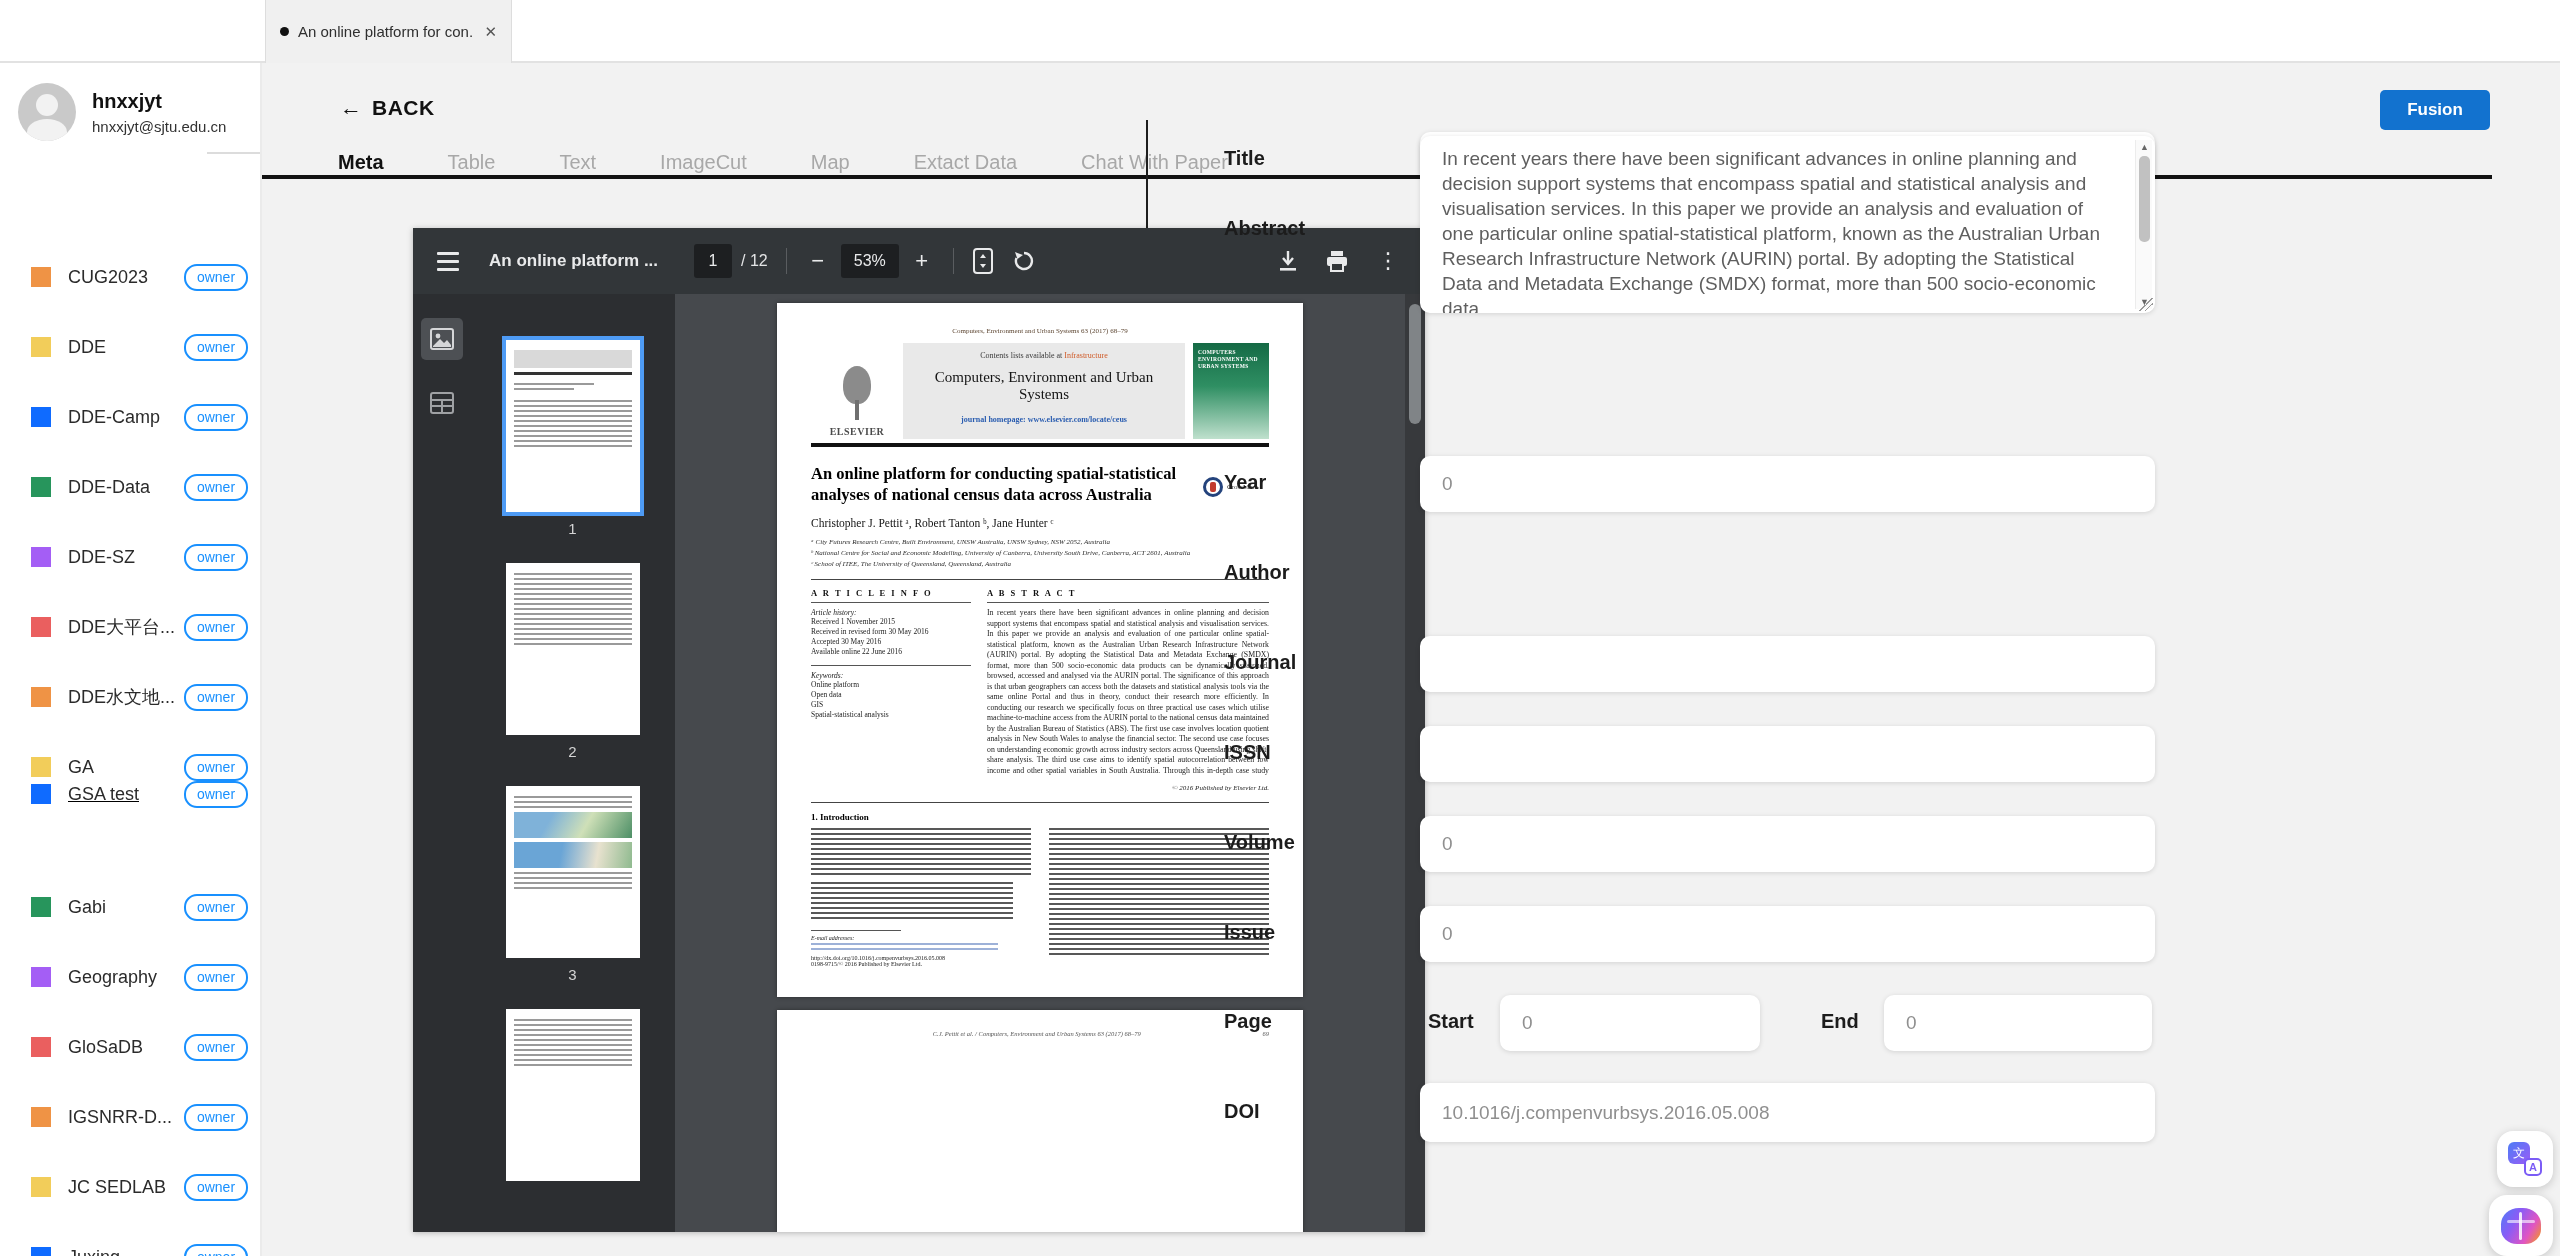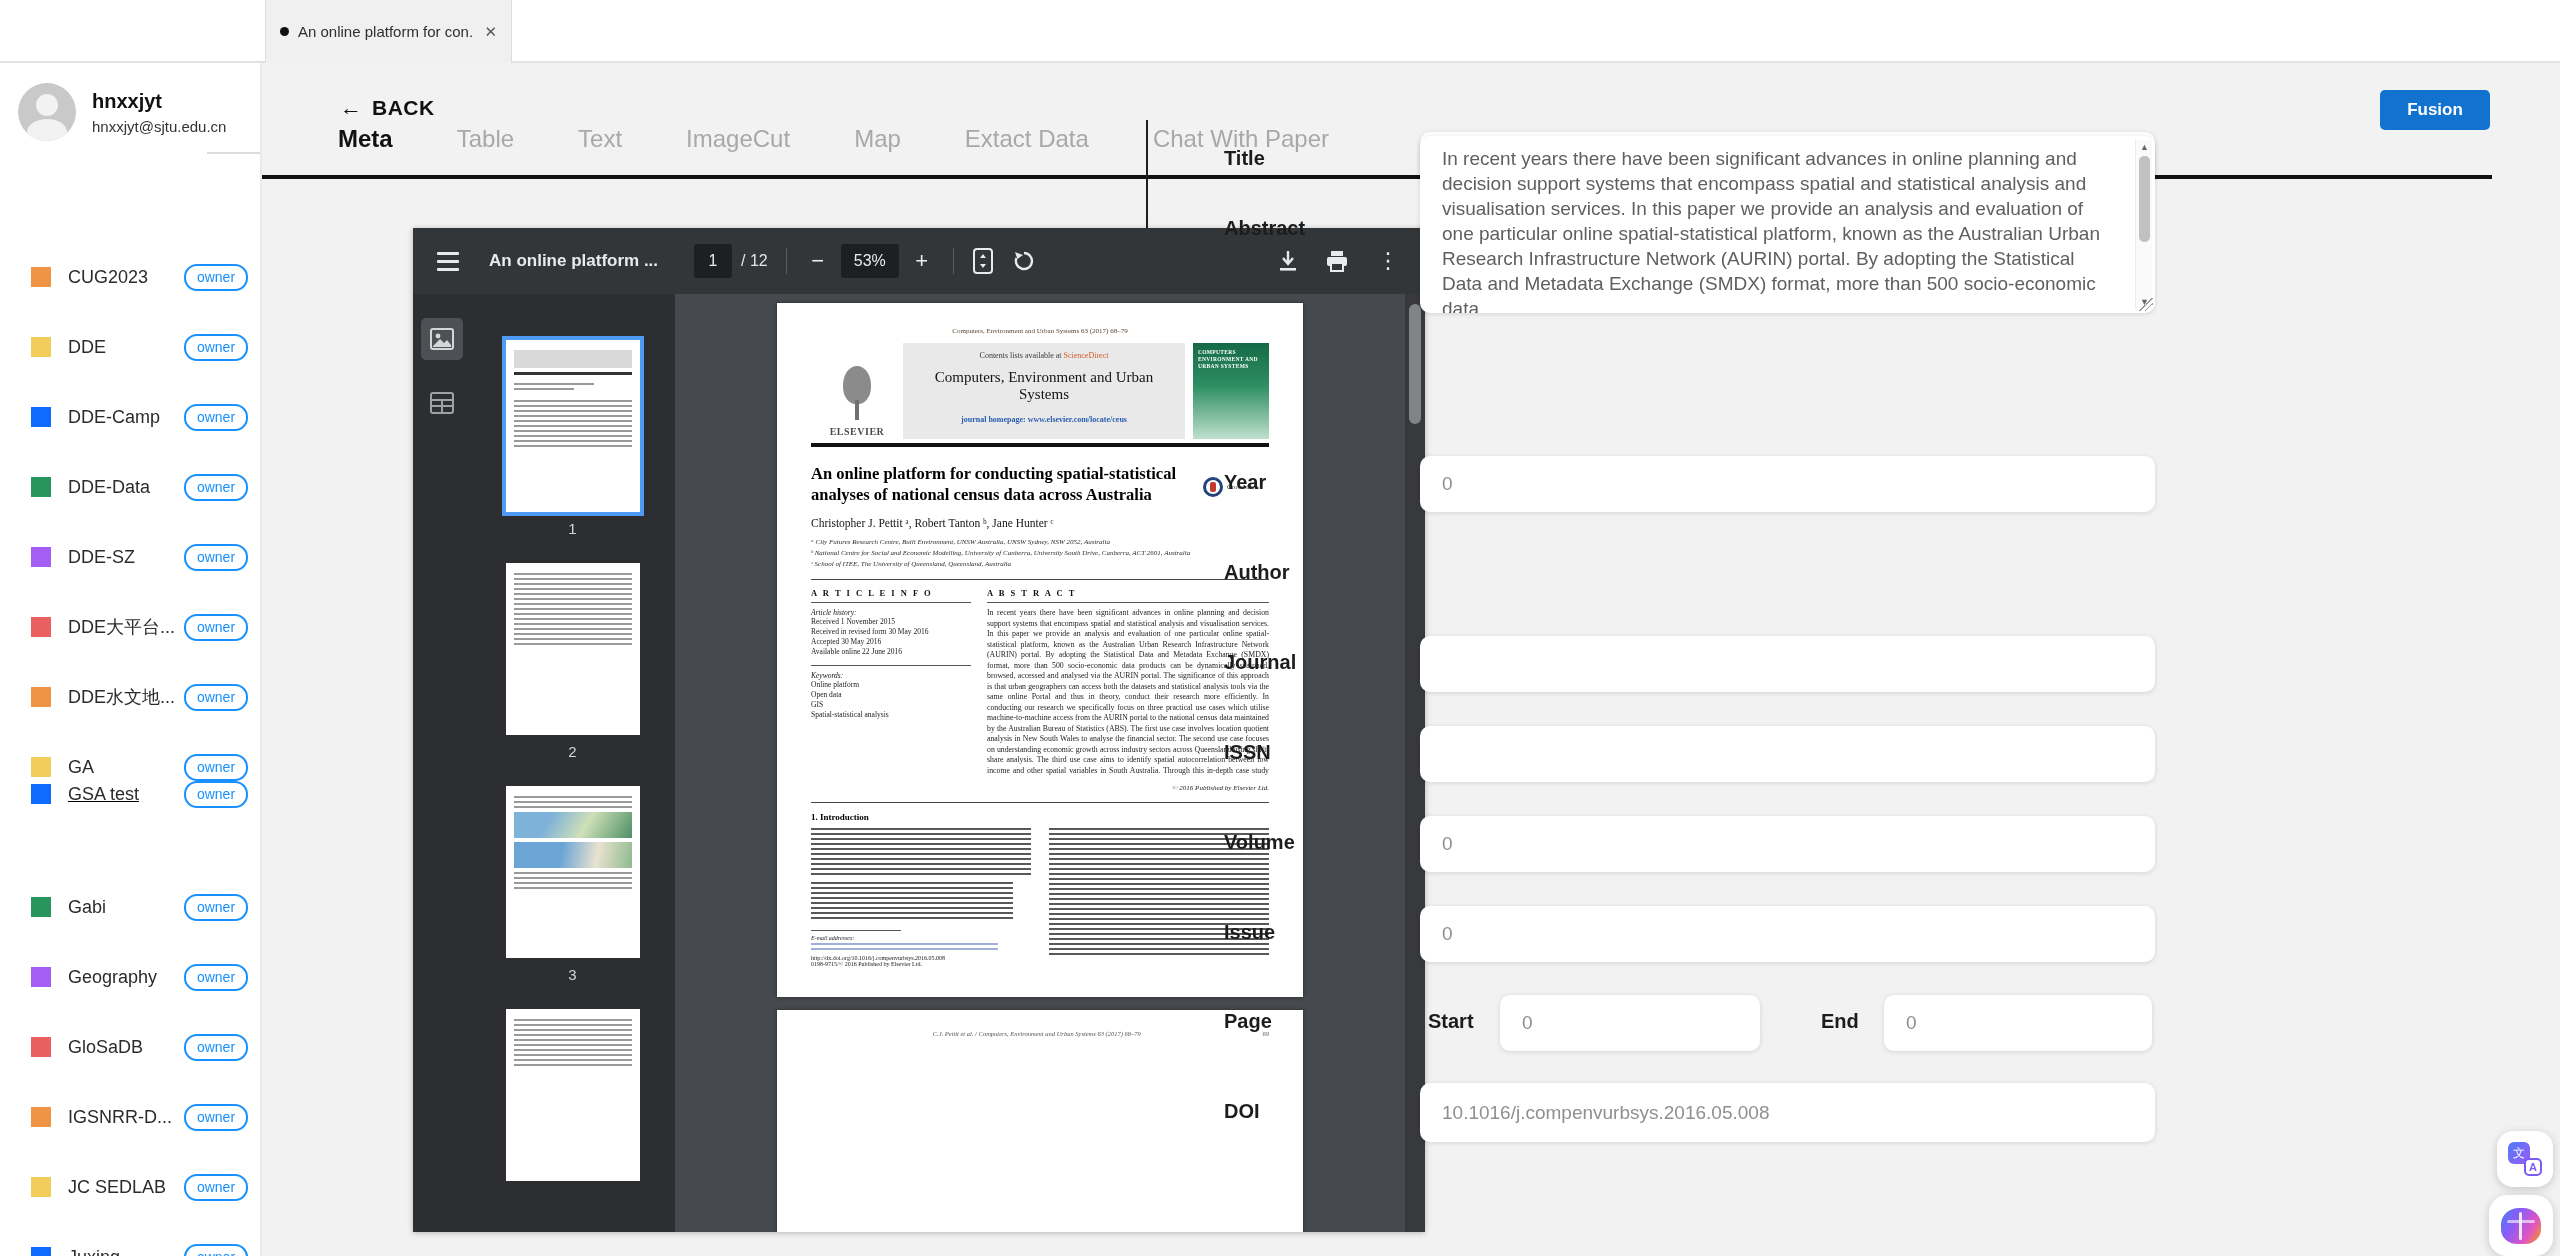--- a/index.html
+++ b/index.html
@@ -35,21 +35,21 @@
 
   
   .content { position:absolute; left:262px; top:63px; width:2298px; height:1193px; background:#f2f2f2; }
   .back-btn { position:absolute; left:78px; top:32px; display:flex; gap:10px; align-items:center; cursor:pointer; }
   .back-btn .ar { font-size:22px; color:#111; font-weight:bold; }
   .back-btn .bl { font-size:21px; font-weight:bold; color:#111; letter-spacing:0.5px; }
   .fusion-btn { position:absolute; right:70px; top:27px; width:110px; height:40px; background:#1272cf; color:#fff;
     font-size:17px; font-weight:bold; border:none; border-radius:5px; display:flex; align-items:center; justify-content:center; cursor:pointer; }
   .tabbar { position:absolute; left:0; top:77px; width:2230px; height:39px; border-bottom:4px solid #121212;
     display:flex; align-items:flex-end; padding-left:76px; gap:64px; }
-  .tab { font-size:24px; color:#a8a8a8; padding-bottom:22px; cursor:pointer; white-space:nowrap; }
+  .tab { font-size:20px; color:#a8a8a8; padding-bottom:1px; cursor:pointer; white-space:nowrap; }
   .tab.active { color:#111; font-weight:bold; }
 
   
   .v-divider { position:absolute; left:1146px; top:120px; width:2px; height:1073px; background:#1e1e1e; }
 
   
   .pdf-viewer { position:absolute; left:151px; top:165px; width:1012px; height:1004px; background:#46494d;
     box-shadow:0 1px 6px rgba(0,0,0,.25); display:flex; flex-direction:column; }
   .pdf-toolbar { height:66px; background:#323639; display:flex; align-items:center; padding:0 24px; color:#e9eaeb; flex:none; }
   .ham { display:flex; flex-direction:column; gap:5px; cursor:pointer; }
@@ -432,21 +432,21 @@
           <div class="p1-head">Computers, Environment and Urban Systems 63 (2017) 68–79</div>
           <div class="jblock">
             <div class="els">
               <div class="tree">
                     <div class="fol"></div>
                     <div class="trk"></div>
                   </div>
               <div class="els-t">ELSEVIER</div>
             </div>
             <div class="jcenter">
-              <div class="jc1"><span>Contents lists available at </span><span class="sd">ScienceDirect</span></div>
+              <div class="jc1"><span>Contents lists available at </span><span class="sd">Infrastructure</span></div>
               <div class="jc2">Computers, Environment and Urban Systems</div>
               <div class="jc3"><span>journal homepage: </span><span>www.elsevier.com/locate/ceus</span></div>
             </div>
             <div class="cover">
               <div class="cv">COMPUTERS ENVIRONMENT AND URBAN SYSTEMS</div>
             </div>
           </div>
           <div class="black-rule"></div>
           <div class="title-row">
             <div class="p1-title">An online platform for conducting spatial-statistical analyses of national census data across Australia</div>

